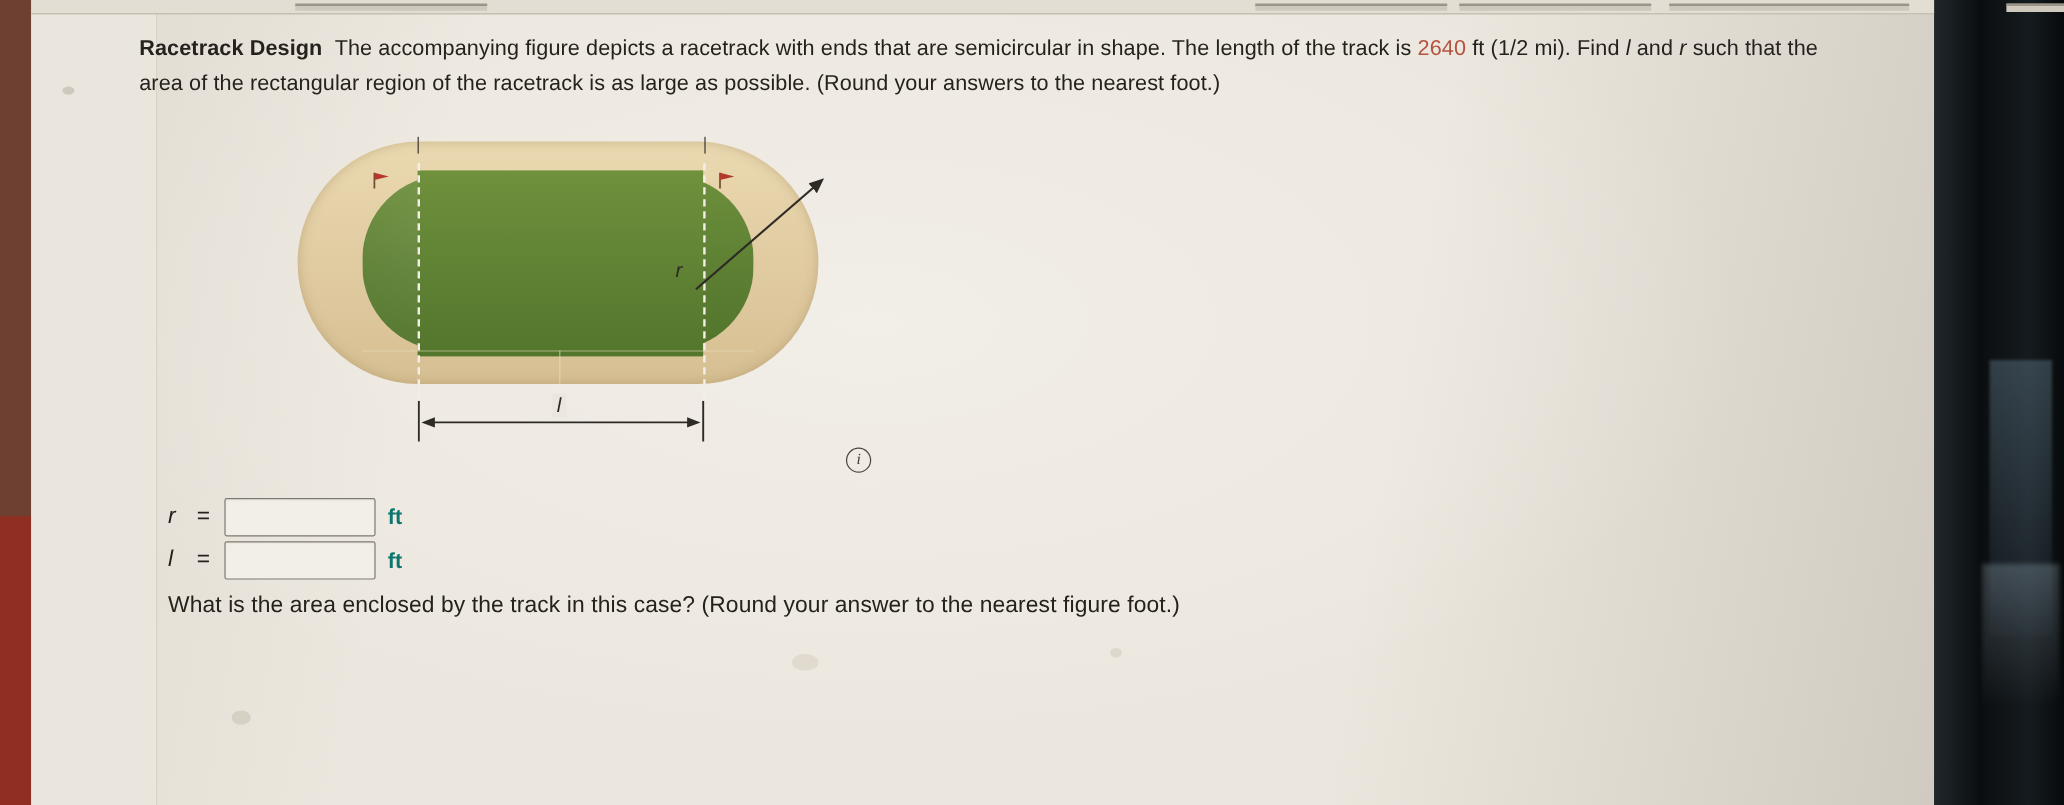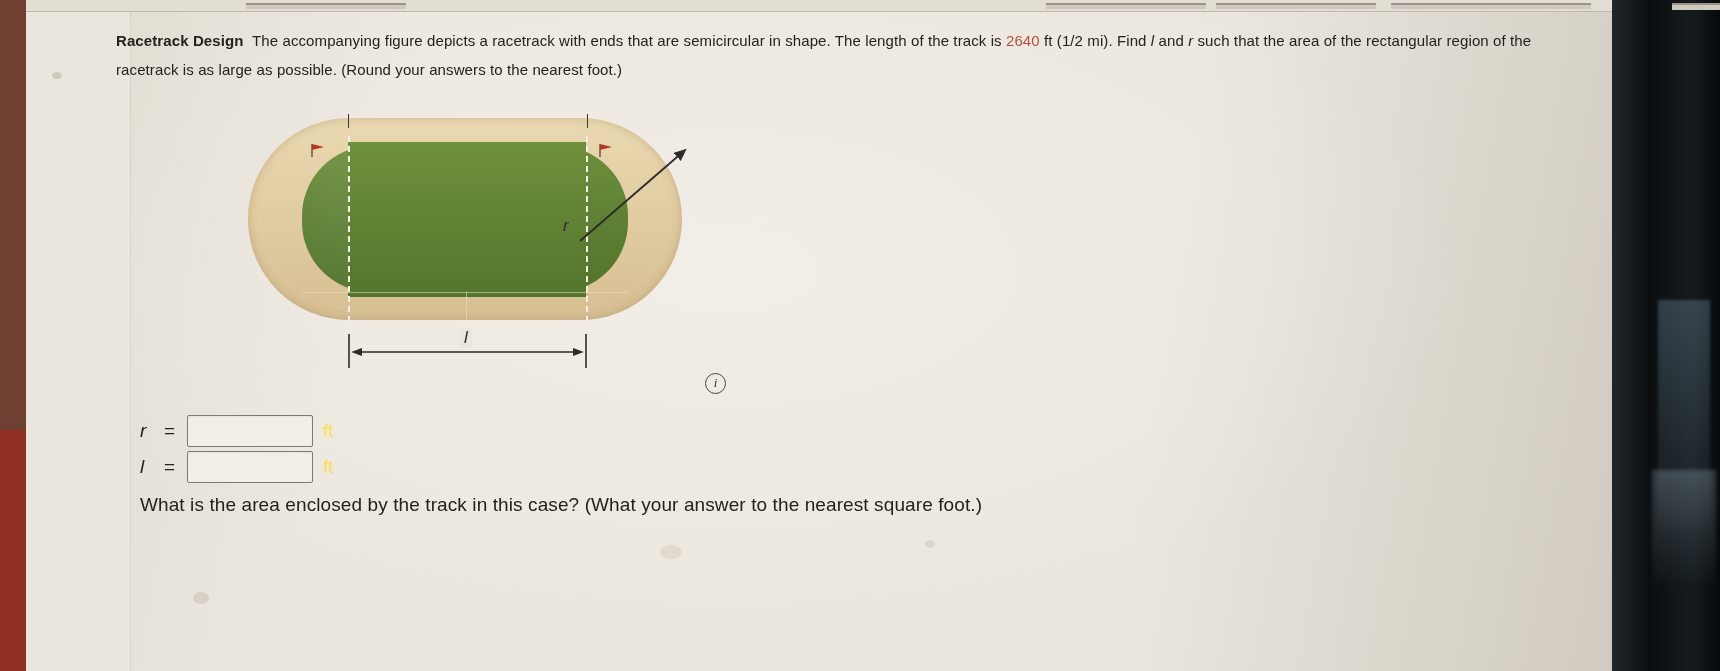--- a/index.html
+++ b/index.html
@@ -107,21 +107,21 @@
     position: absolute; top: 3px; height: 5px;
     background: #cfc9bd; border-top: 2px solid #9b9488;
   }
 
   
   .problem {
     position: absolute;
     left: 116px;
     top: 26px;
     width: 1420px;
-    font-size: 15px;
+    font-size: 18px;
     line-height: 29px;
     color: #25221e;
     letter-spacing: 0.1px;
   }
   .problem b { font-weight: bold; }
   .it { font-style: italic; }
   .num-red { color: #b4523f; }
 
   
   .figure {
@@ -244,21 +244,21 @@
   }
   .eq { margin-right: 2px; }
   .box {
     width: 120px;
     height: 28px;
     background: #f2efe8;
     border: 1.4px solid #7e7a72;
     border-radius: 2px;
     box-shadow: inset 0 1px 2px rgba(0,0,0,0.05);
   }
-  .unit { font-size: 18px; color: #fde047; }
+  .unit { font-size: 18px; color: #0f766e; font-weight: bold; }
   .unit sup { font-size: 12px; }
 
   .question {
     position: absolute;
     left: 140px; top: 494px;
     font-size: 19px;
     color: #25221e;
     letter-spacing: 0.1px;
   }
 
@@ -351,21 +351,21 @@
     <span class="unit">ft</span>
   </div>
 
   <div class="ans-row" style="left:140px; top:451px;">
     <span class="var it">l</span>
     <span class="eq">=</span>
     <input class="box" type="text" value="" placeholder="" style="">
     <span class="unit">ft</span>
   </div>
 
-  <div class="question">What is the area enclosed by the track in this case? (What your answer to the nearest square foot.)</div>
+  <div class="question">What is the area enclosed by the track in this case? (Round your answer to the nearest figure foot.)</div>
 
 
   <div class="smudge" style="left:52px;top:72px;width:10px;height:7px;background:rgba(120,110,95,0.25);"></div>
   <div class="smudge" style="left:193px;top:592px;width:16px;height:12px;background:rgba(150,140,120,0.22);"></div>
   <div class="smudge" style="left:660px;top:545px;width:22px;height:14px;background:rgba(200,192,175,0.35);"></div>
   <div class="smudge" style="left:925px;top:540px;width:10px;height:8px;background:rgba(200,192,175,0.4);"></div>
 
   <div class="right-dark">
     <div class="bezel-a"></div>
     <div class="bezel-b"></div>

